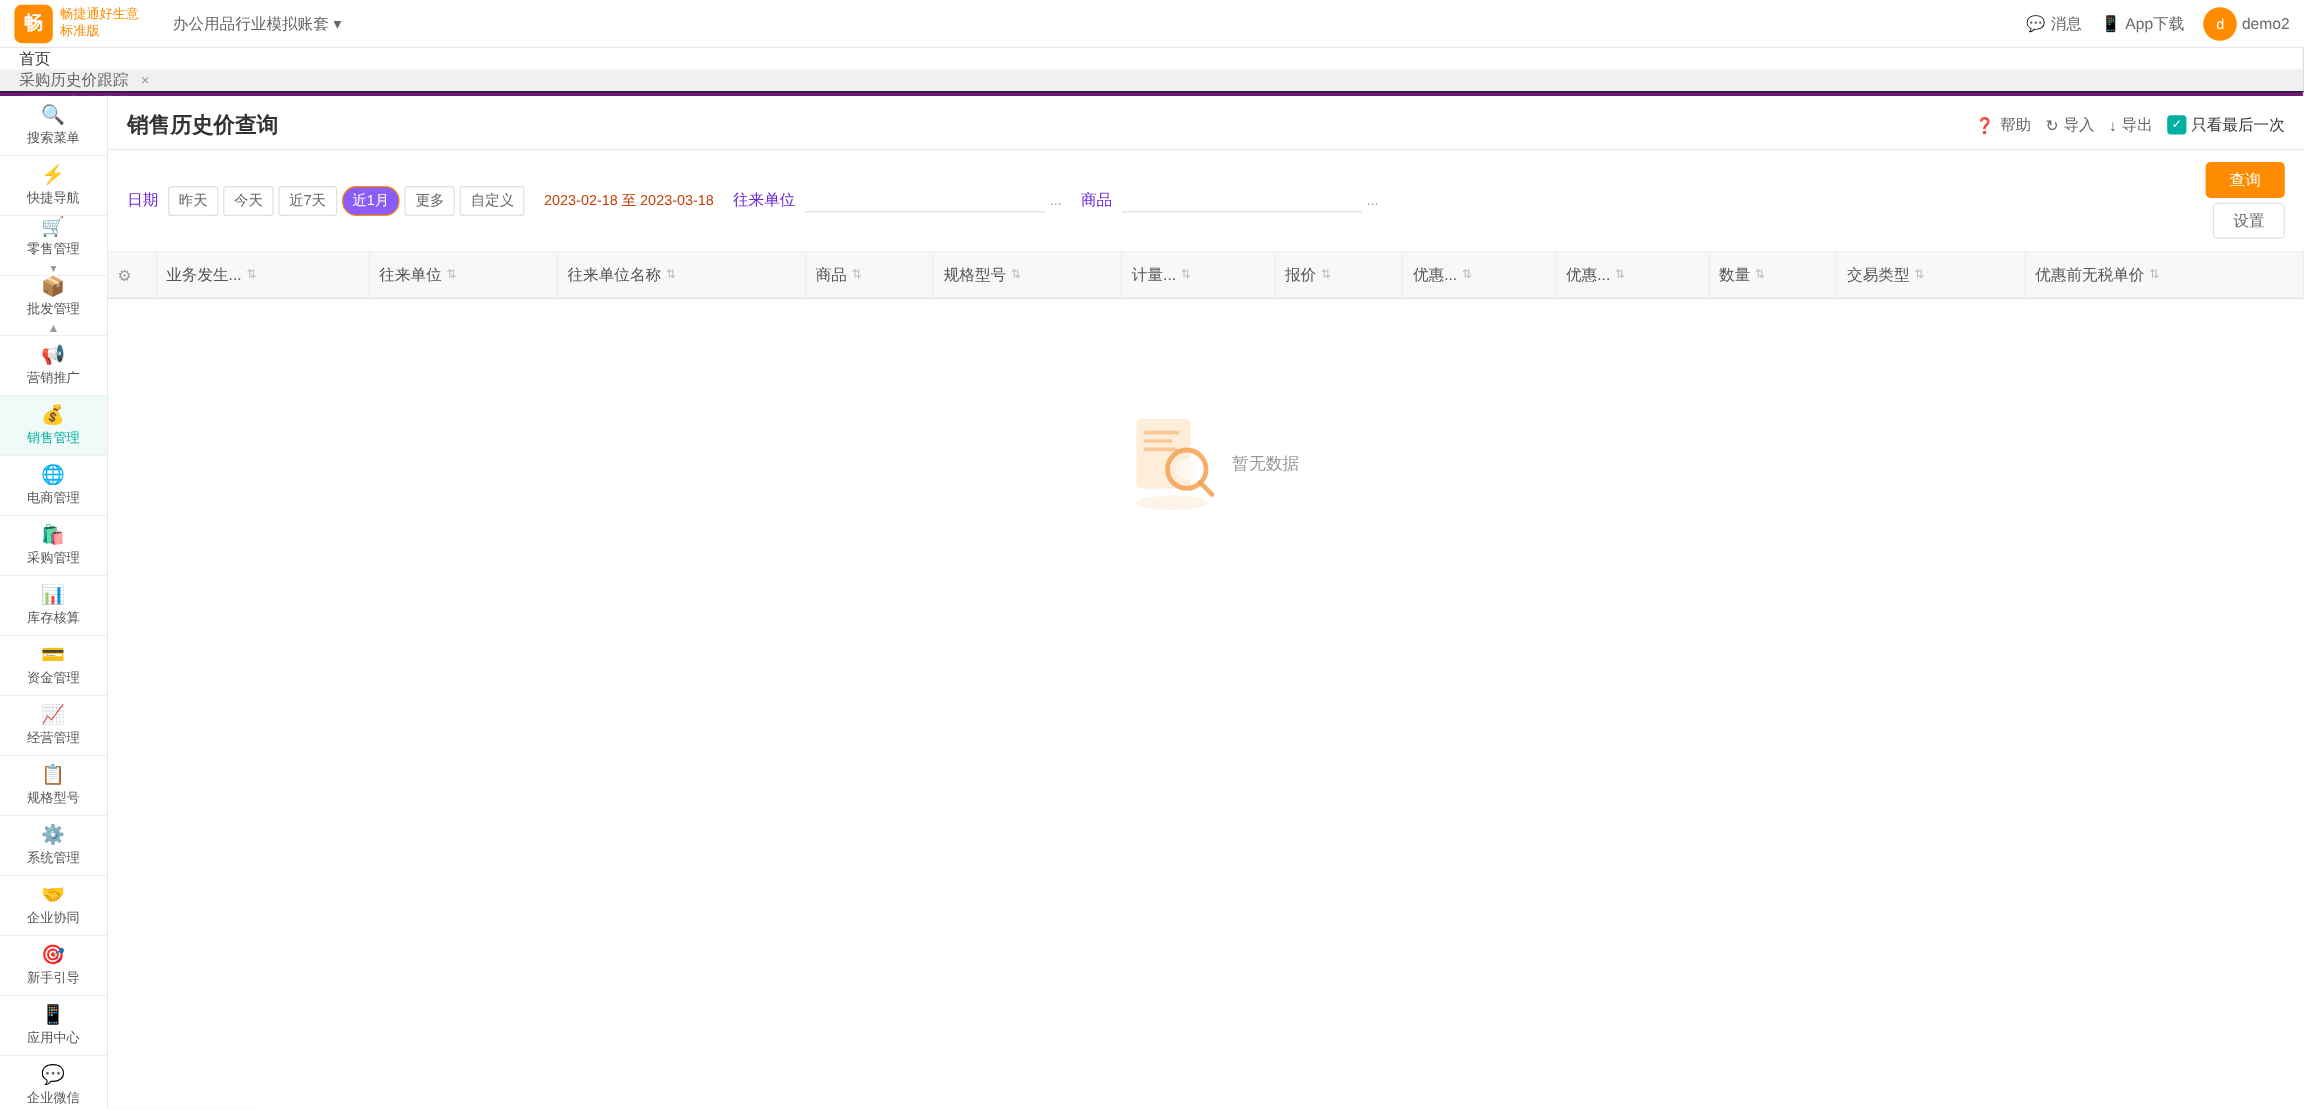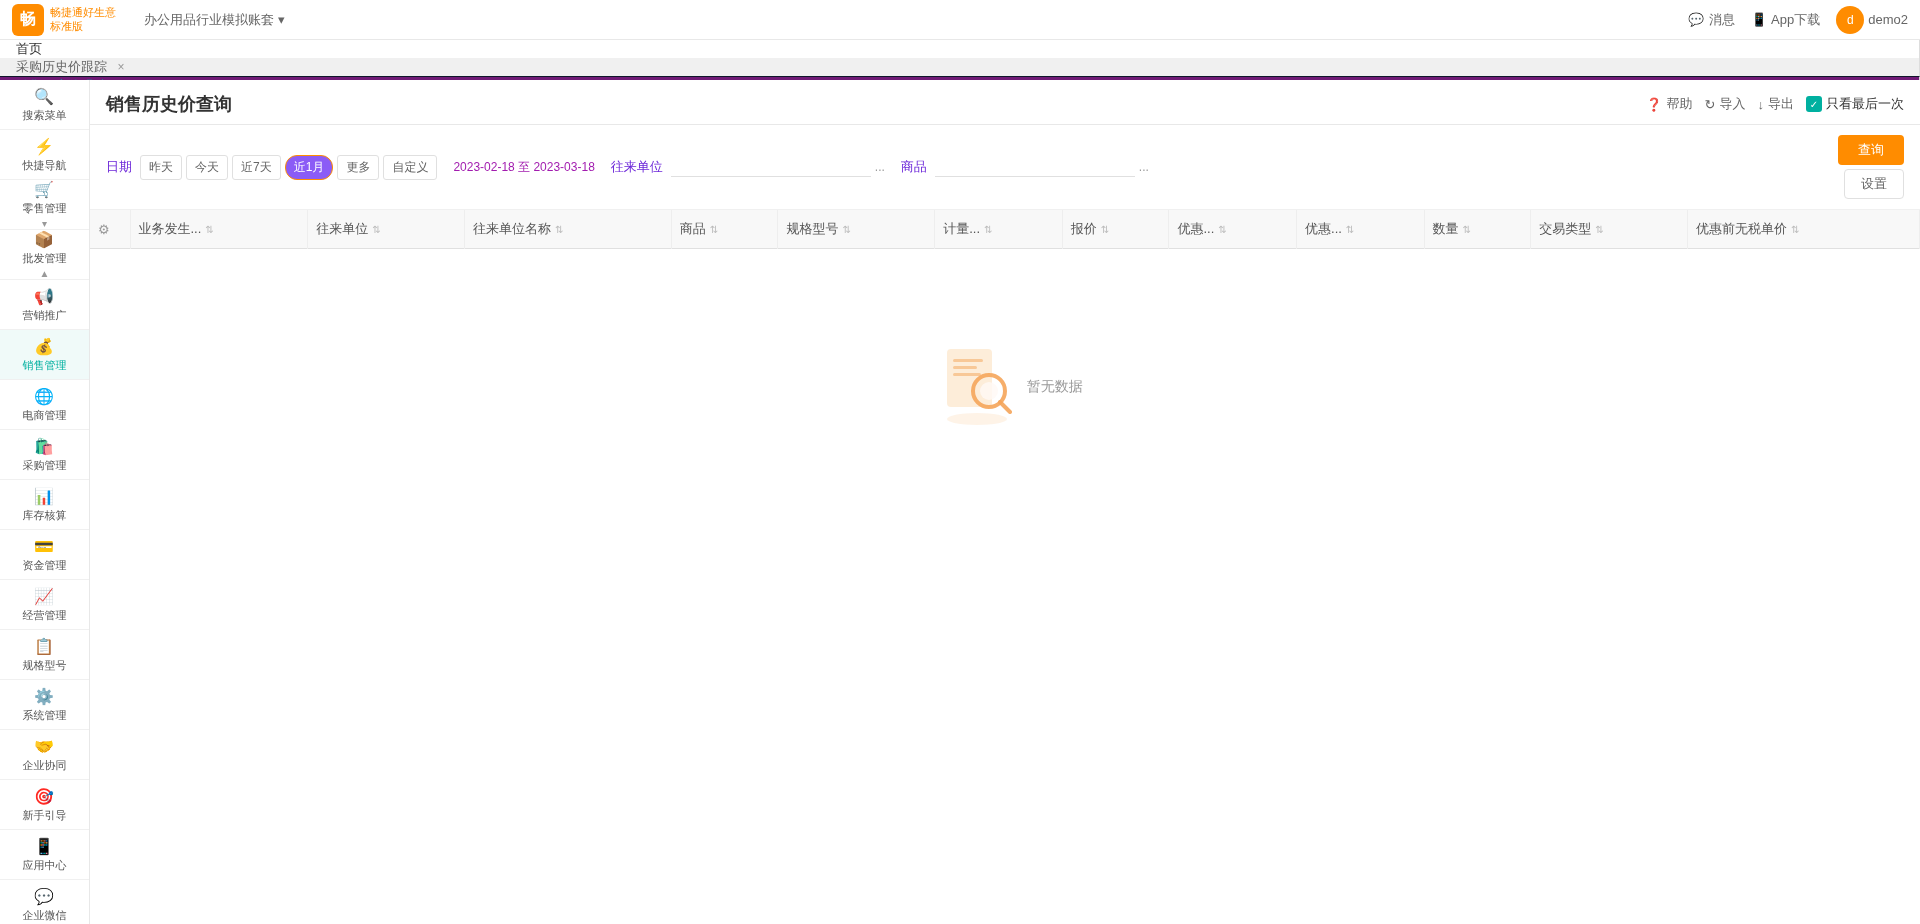--- a/index.html
+++ b/index.html
@@ -47,21 +47,21 @@
     .only-last { display: flex; align-items: center; gap: 4px; color: #333; font-size: 13px; }
     .checkbox-checked { width: 16px; height: 16px; background: #00b0a0; border-radius: 3px; display: flex; align-items: center; justify-content: center; color: white; font-size: 10px; }
 
     
     .filter-bar { padding: 10px 16px; display: flex; align-items: center; gap: 16px; flex-wrap: wrap; flex-shrink: 0; border-bottom: 1px solid #f0f0f0; }
     .filter-group { display: flex; align-items: center; gap: 8px; }
     .filter-label { color: #6d28d9; font-size: 13px; white-space: nowrap; }
     .date-buttons { display: flex; align-items: center; gap: 4px; }
     .date-btn { padding: 3px 8px; border: 1px solid #e0e0e0; border-radius: 3px; cursor: pointer; font-size: 12px; color: #666; background: #fff; }
     .date-btn.active { background: #8b5cf6; color: white; border-color: #ff8c00; border-radius: 12px; }
-    .date-range { font-size: 12px; color: #a21caf; margin-left: 8px; }
+    .date-range { font-size: 12px; color: #c2410c; margin-left: 8px; }
     .filter-input { display: flex; align-items: center; gap: 4px; }
     .filter-input-field { border: none; border-bottom: 1px solid #e0e0e0; outline: none; font-size: 13px; color: #333; width: 200px; padding: 2px 4px; }
     .filter-dots { color: #999; font-size: 12px; cursor: pointer; }
     .query-btn { padding: 6px 20px; background: #ff8c00; color: white; border: none; border-radius: 4px; cursor: pointer; font-size: 13px; }
     .settings-btn { padding: 5px 16px; background: #fff; color: #666; border: 1px solid #e0e0e0; border-radius: 4px; cursor: pointer; font-size: 13px; }
     .filter-right { margin-left: auto; display: flex; flex-direction: column; align-items: flex-end; gap: 4px; }
 
     
     .table-container { flex: 1; overflow: auto; }
     .data-table { width: 100%; border-collapse: collapse; font-size: 13px; }

